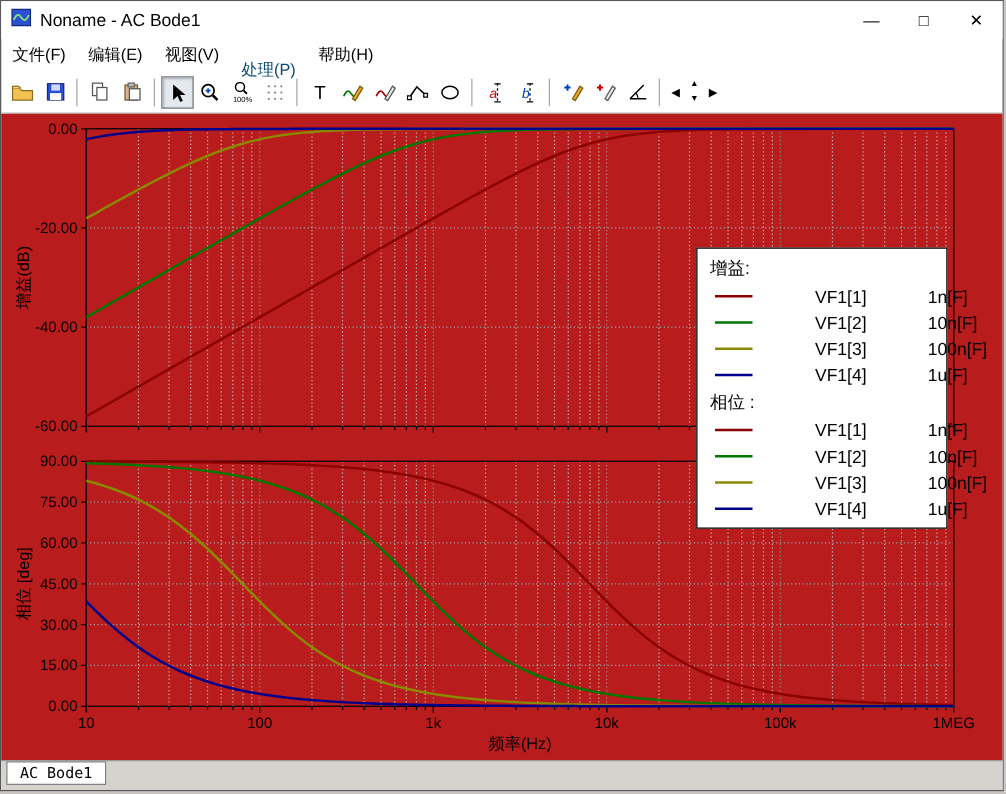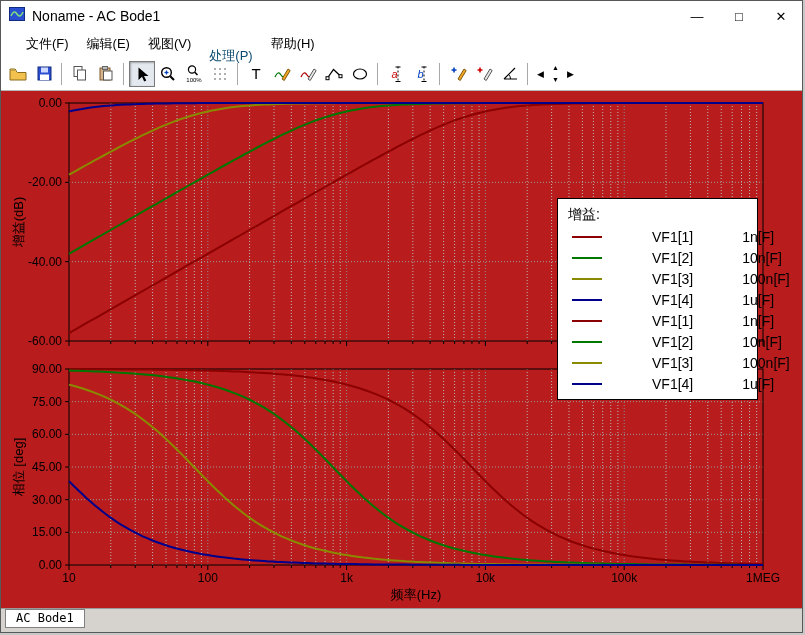--- a/index.html
+++ b/index.html
@@ -10,21 +10,21 @@
 
   
   .titlebar { height:30px; display:flex; align-items:center; padding-left:8px;
               background:#ffffff; flex:0 0 auto; }
   .titlebar .title { font-size:14px; margin-left:7px; color:#000; }
   .win-controls { margin-left:auto; display:flex; height:100%; }
   .win-btn { width:42px; height:100%; display:flex; align-items:center; justify-content:center;
              font-size:13px; color:#000; cursor:default; }
 
   
-  .menubar { height:26px; display:flex; align-items:center; padding-left:16px;
+  .menubar { height:26px; display:flex; align-items:center; padding-left:0;
              font-size:13px; flex:0 0 auto; }
   .menu-item { padding:4px 9px; color:#000; }
   .menu-item.disabled { color:#0c4a6e;margin-top:24px; }
 
   
   .toolbar { height:34px; display:flex; align-items:center; padding:2px 4px;
              border-bottom:1px solid #b6b6b6; flex:0 0 auto; }
   .tbtn { width:26px; height:26px; display:flex; align-items:center; justify-content:center;
           border:1px solid transparent; background:transparent; }
   .tbtn.active { border:1px solid #7a7a7a; background:#e4e9f0;
@@ -468,20 +468,21 @@
         <div class="lg-row">
           <span class="lg-swatch" style="background: rgb(138, 138, 0);"></span>
           <span class="lg-sig">VF1[3]</span>
           <span class="lg-val">100n[F]</span>
         </div>
         <div class="lg-row">
           <span class="lg-swatch" style="background: rgb(0, 0, 139);"></span>
           <span class="lg-sig">VF1[4]</span>
           <span class="lg-val">1u[F]</span>
         </div>
+        <div class="lg-header">相位 :</div>
         <div class="lg-row">
           <span class="lg-swatch" style="background: rgb(139, 0, 0);"></span>
           <span class="lg-sig">VF1[1]</span>
           <span class="lg-val">1n[F]</span>
         </div>
         <div class="lg-row">
           <span class="lg-swatch" style="background: rgb(0, 119, 0);"></span>
           <span class="lg-sig">VF1[2]</span>
           <span class="lg-val">10n[F]</span>
         </div>

